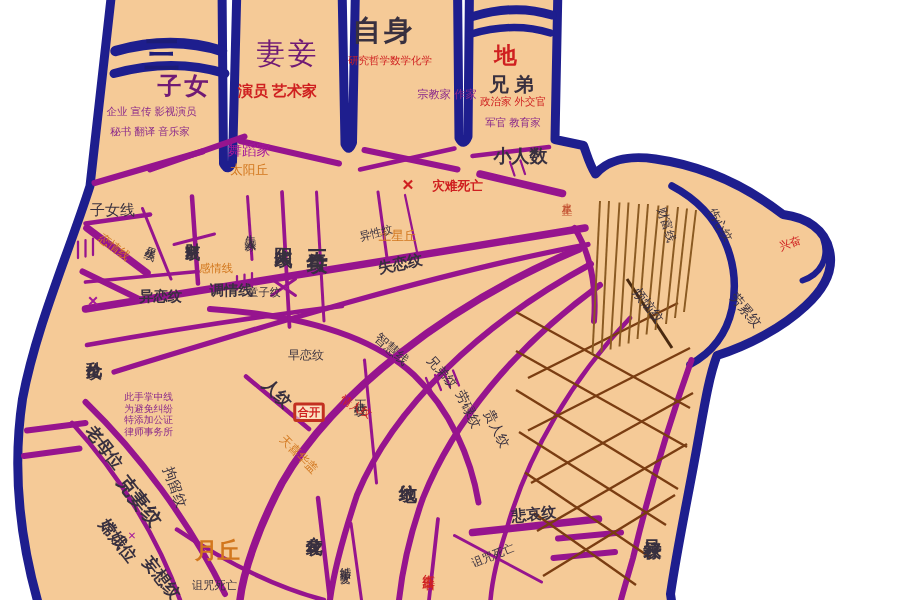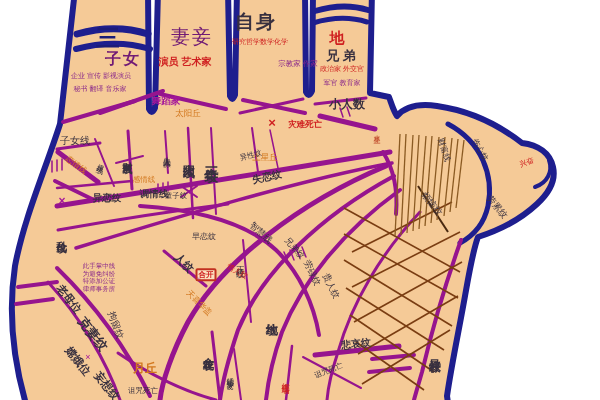--- a/index.html
+++ b/index.html
@@ -120,31 +120,31 @@
       <path d="M458,139 L450,212"></path>
         <path d="M464,140 L456,208"></path>
     </g>
   </svg>
 
   <div class="labels" id="labels-layer">
       <div class="lbl" style="left: 108px; top: 38px; font-size: 24px; color: rgb(28, 28, 120); font-weight: bold; transform: translate(-50%, -50%) rotate(0deg);">三</div>
       <div class="lbl" style="left: 123px; top: 59px; font-size: 16px; color: #701a75; font-weight: bold; letter-spacing: 2px; transform: translate(-50%, -50%) rotate(0deg);">子女</div>
       <div class="lbl" style="left: 101px; top: 76px; font-size: 7px; color: rgb(139, 42, 139); transform: translate(-50%, -50%) rotate(0deg);">企业 宣传 影视演员</div>
       <div class="lbl" style="left: 100px; top: 89px; font-size: 7px; color: rgb(139, 42, 139); transform: translate(-50%, -50%) rotate(0deg);">秘书 翻译 音乐家</div>
-      <div class="lbl" style="left: 166px; top: 101px; font-size: 9.5px; color: rgb(165, 24, 155); font-weight: bold; transform: translate(-50%, -50%) rotate(0deg);">舞蹈家</div>
+      <div class="lbl" style="left: 166px; top: 101px; font-size: 9.5px; color: rgb(165, 24, 155); font-weight: normal; transform: translate(-50%, -50%) rotate(0deg);">舞蹈家</div>
       <div class="lbl" style="left: 192px; top: 37px; font-size: 19px; color: #701a75; font-weight: normal; letter-spacing: 2px; transform: translate(-50%, -50%) rotate(0deg);">妻妾</div>
       <div class="lbl" style="left: 185px; top: 62px; font-size: 10px; color: rgb(207, 32, 32); font-weight: bold; transform: translate(-50%, -50%) rotate(0deg);">演员 艺术家</div>
       <div class="lbl" style="left: 256px; top: 22px; font-size: 19px; color: rgb(56, 48, 63); font-weight: bold; letter-spacing: 2px; transform: translate(-50%, -50%) rotate(0deg);">自身</div>
       <div class="lbl" style="left: 260px; top: 42px; font-size: 7px; color: rgb(207, 32, 32); transform: translate(-50%, -50%) rotate(0deg);">研究哲学数学化学</div>
       <div class="lbl" style="left: 262px; top: 64px; font-size: 7.5px; color: rgb(139, 42, 139); transform: translate(-50%, -50%) rotate(0deg); margin-left: 36px;">宗教家  作家</div>
       <div class="lbl" style="left: 337px; top: 38px; font-size: 15px; color: rgb(207, 32, 32); font-weight: bold; transform: translate(-50%, -50%) rotate(0deg);">地</div>
       <div class="lbl" style="left: 341px; top: 56px; font-size: 13px; color: rgb(56, 48, 63); font-weight: bold; transform: translate(-50%, -50%) rotate(0deg);">兄 弟</div>
       <div class="lbl" style="left: 342px; top: 69px; font-size: 7px; color: rgb(207, 32, 32); transform: translate(-50%, -50%) rotate(0deg);">政治家 外交官</div>
       <div class="lbl" style="left: 342px; top: 83px; font-size: 7px; color: rgb(139, 42, 139); transform: translate(-50%, -50%) rotate(0deg);">军官  教育家</div>
-      <div class="lbl" style="left: 188px; top: 113px; font-size: 8.5px; color: rgb(210, 119, 30); transform: translate(-50%, -50%) rotate(0deg);">太阳丘</div>
+      <div class="lbl" style="left: 166px; top: 113px; font-size: 8.5px; color: rgb(210, 119, 30); transform: translate(-50%, -50%) rotate(0deg);">太阳丘</div>
       <div class="lbl" style="left: 265px; top: 117px; font-size: 8.5px; color: rgb(210, 119, 30); transform: translate(-50%, -50%) rotate(0deg); margin-top: 40px;">土星丘</div>
       <div class="lbl" style="left: 272px; top: 123px; font-size: 13px; color: rgb(207, 32, 32); font-weight: bold; transform: translate(-50%, -50%) rotate(0deg);">×</div>
       <div class="lbl" style="left: 305px; top: 124px; font-size: 8.5px; color: rgb(207, 32, 32); font-weight: bold; transform: translate(-50%, -50%) rotate(0deg);">灾难死亡</div>
       <div class="lbl" style="left: 347px; top: 104px; font-size: 12px; color: rgb(56, 48, 63); font-weight: bold; transform: translate(-50%, -50%) rotate(0deg);">小人数</div>
       <div class="lbl v" style="left: 377px; top: 131px; font-size: 7px; color: rgb(194, 80, 48); transform: translate(-50%, -50%) rotate(0deg);">水星丘</div>
       <div class="lbl" style="left: 75px; top: 141px; font-size: 10px; color: rgb(56, 48, 63); transform: translate(-50%, -50%) rotate(0deg);">子女线</div>
       <div class="lbl v" style="left: 103px; top: 160px; font-size: 7.5px; color: rgb(56, 48, 63); transform: translate(-50%, -50%) rotate(18deg);">水星线</div>
       <div class="lbl v" style="left: 127px; top: 155px; font-size: 10px; color: rgb(56, 48, 63); font-weight: bold; transform: translate(-50%, -50%) rotate(0deg);">财富线</div>
       <div class="lbl v" style="left: 166px; top: 152px; font-size: 8px; color: rgb(56, 48, 63); transform: translate(-50%, -50%) rotate(0deg);">失去人缘</div>
       <div class="lbl v" style="left: 189px; top: 156px; font-size: 12px; color: rgb(56, 48, 63); font-weight: bold; transform: translate(-50%, -50%) rotate(0deg);">太阳线</div>
@@ -173,21 +173,21 @@
       <div class="lbl" style="left: 99px; top: 277px; font-size: 6.5px; color: rgb(139, 42, 139); transform: translate(-50%, -50%) rotate(0deg);">此手掌中线
 为避免纠纷
 特添加公证
 律师事务所</div>
       <div class="lbl" style="left: 69px; top: 299px; font-size: 11px; color: rgb(56, 48, 63); font-weight: bold; transform: translate(-50%, -50%) rotate(52deg);">老母位</div>
       <div class="lbl" style="left: 93px; top: 334px; font-size: 13px; color: rgb(56, 48, 63); font-weight: bold; transform: translate(-50%, -50%) rotate(52deg);">克妻纹</div>
       <div class="lbl" style="left: 116px; top: 325px; font-size: 9.5px; color: rgb(56, 48, 63); transform: translate(-50%, -50%) rotate(70deg);">拘留纹</div>
       <div class="lbl" style="left: 88px; top: 357px; font-size: 9px; color: rgb(165, 24, 155); transform: translate(-50%, -50%) rotate(0deg);">×</div>
       <div class="lbl" style="left: 78px; top: 361px; font-size: 11px; color: rgb(56, 48, 63); font-weight: bold; transform: translate(-50%, -50%) rotate(52deg);">嫦娥位</div>
       <div class="lbl" style="left: 107px; top: 386px; font-size: 11px; color: rgb(56, 48, 63); font-weight: bold; transform: translate(-50%, -50%) rotate(52deg);">妄想纹</div>
-      <div class="lbl" style="left: 145px; top: 368px; font-size: 12px; color: rgb(210, 119, 30); font-weight: bold; transform: translate(-50%, -50%) rotate(0deg);">月丘</div>
+      <div class="lbl" style="left: 145px; top: 368px; font-size: 15px; color: rgb(210, 119, 30); font-weight: bold; transform: translate(-50%, -50%) rotate(0deg);">月丘</div>
       <div class="lbl" style="left: 143px; top: 391px; font-size: 7.5px; color: rgb(56, 48, 63); transform: translate(-50%, -50%) rotate(0deg);">诅咒死亡</div>
       <div class="lbl v" style="left: 208px; top: 350px; font-size: 11px; color: rgb(56, 48, 63); font-weight: bold; transform: translate(-50%, -50%) rotate(0deg);">金花纹</div>
       <div class="lbl v" style="left: 230px; top: 374px; font-size: 7.5px; color: rgb(56, 48, 63); transform: translate(-50%, -50%) rotate(0deg);">结婚多灾变</div>
       <div class="lbl v" style="left: 286px; top: 378px; font-size: 8.5px; color: rgb(207, 32, 32); transform: translate(-50%, -50%) rotate(0deg);">红杏出墙</div>
       <div class="lbl" style="left: 356px; top: 344px; font-size: 10px; color: rgb(56, 48, 63); font-weight: bold; transform: translate(-50%, -50%) rotate(-6deg);">悲哀纹</div>
       <div class="lbl" style="left: 329px; top: 371px; font-size: 7.5px; color: rgb(56, 48, 63); transform: translate(-50%, -50%) rotate(-22deg);">诅咒死亡</div>
       <div class="lbl v" style="left: 435px; top: 351px; font-size: 12px; color: rgb(56, 48, 63); font-weight: bold; transform: translate(-50%, -50%) rotate(0deg);">异禄纹</div>
       <div class="lbl" style="left: 432px; top: 204px; font-size: 9px; color: rgb(56, 48, 63); transform: translate(-50%, -50%) rotate(52deg);">烦恼纹</div>
       <div class="lbl" style="left: 444px; top: 150px; font-size: 8px; color: rgb(56, 48, 63); transform: translate(-50%, -50%) rotate(72deg);">财富线</div>
       <div class="lbl" style="left: 480px; top: 150px; font-size: 8px; color: rgb(56, 48, 63); transform: translate(-50%, -50%) rotate(60deg);">伤心纹</div>

